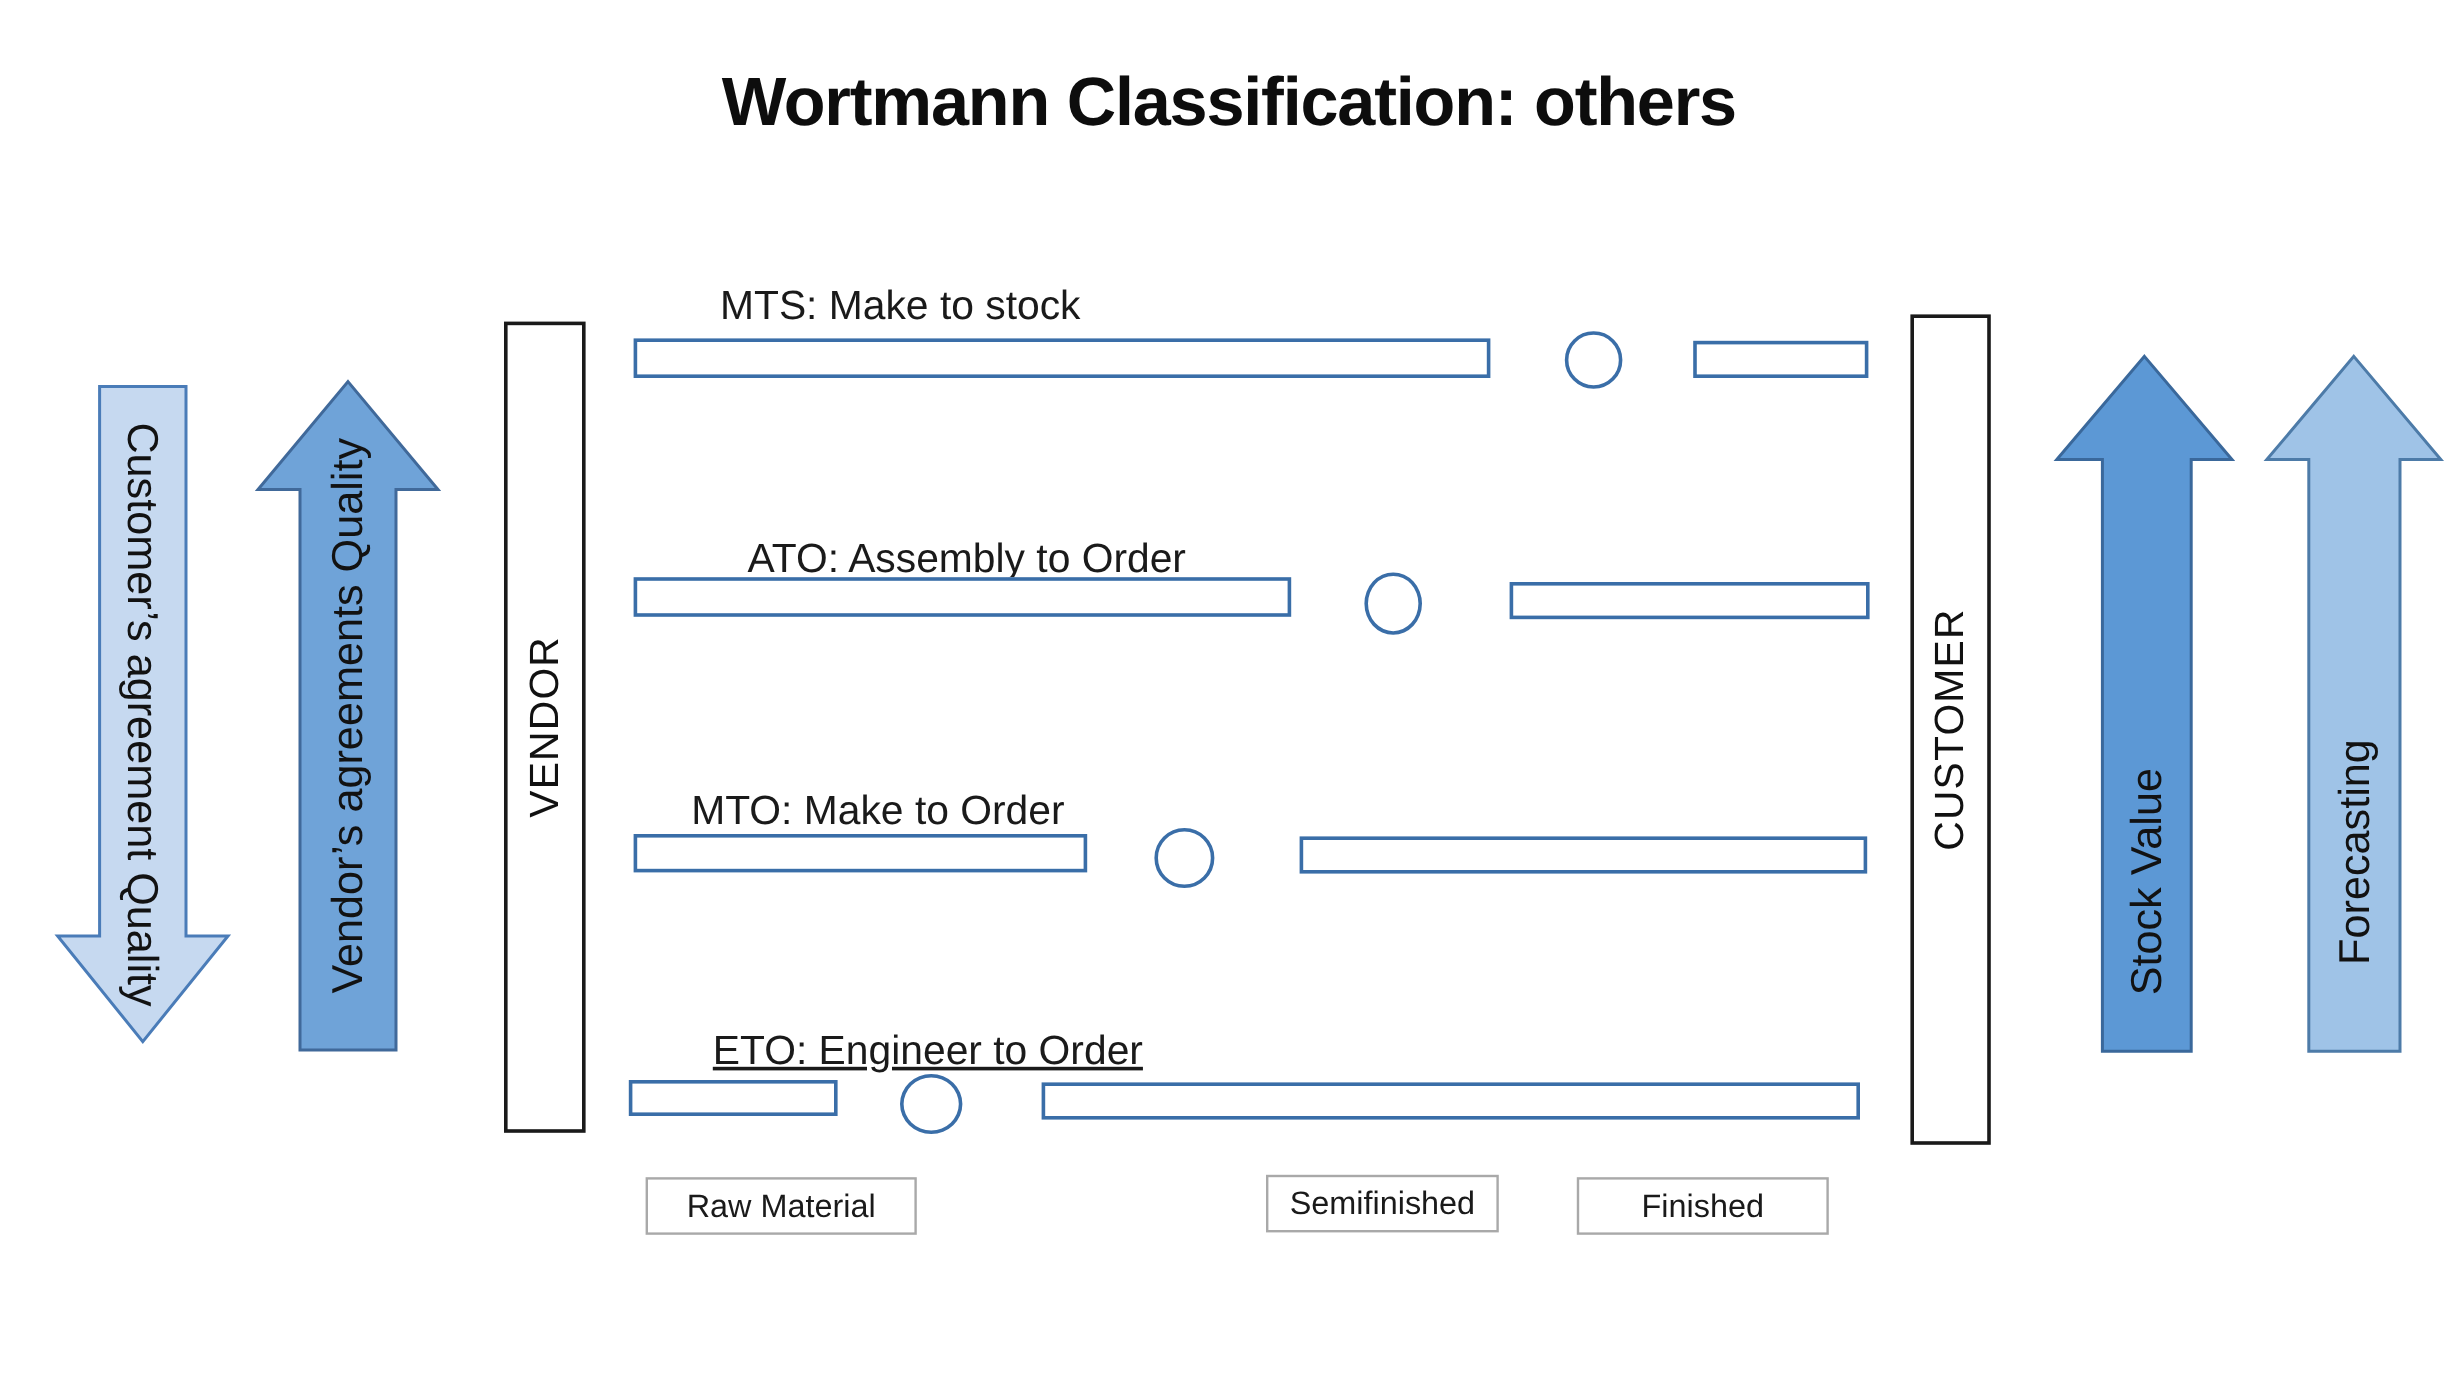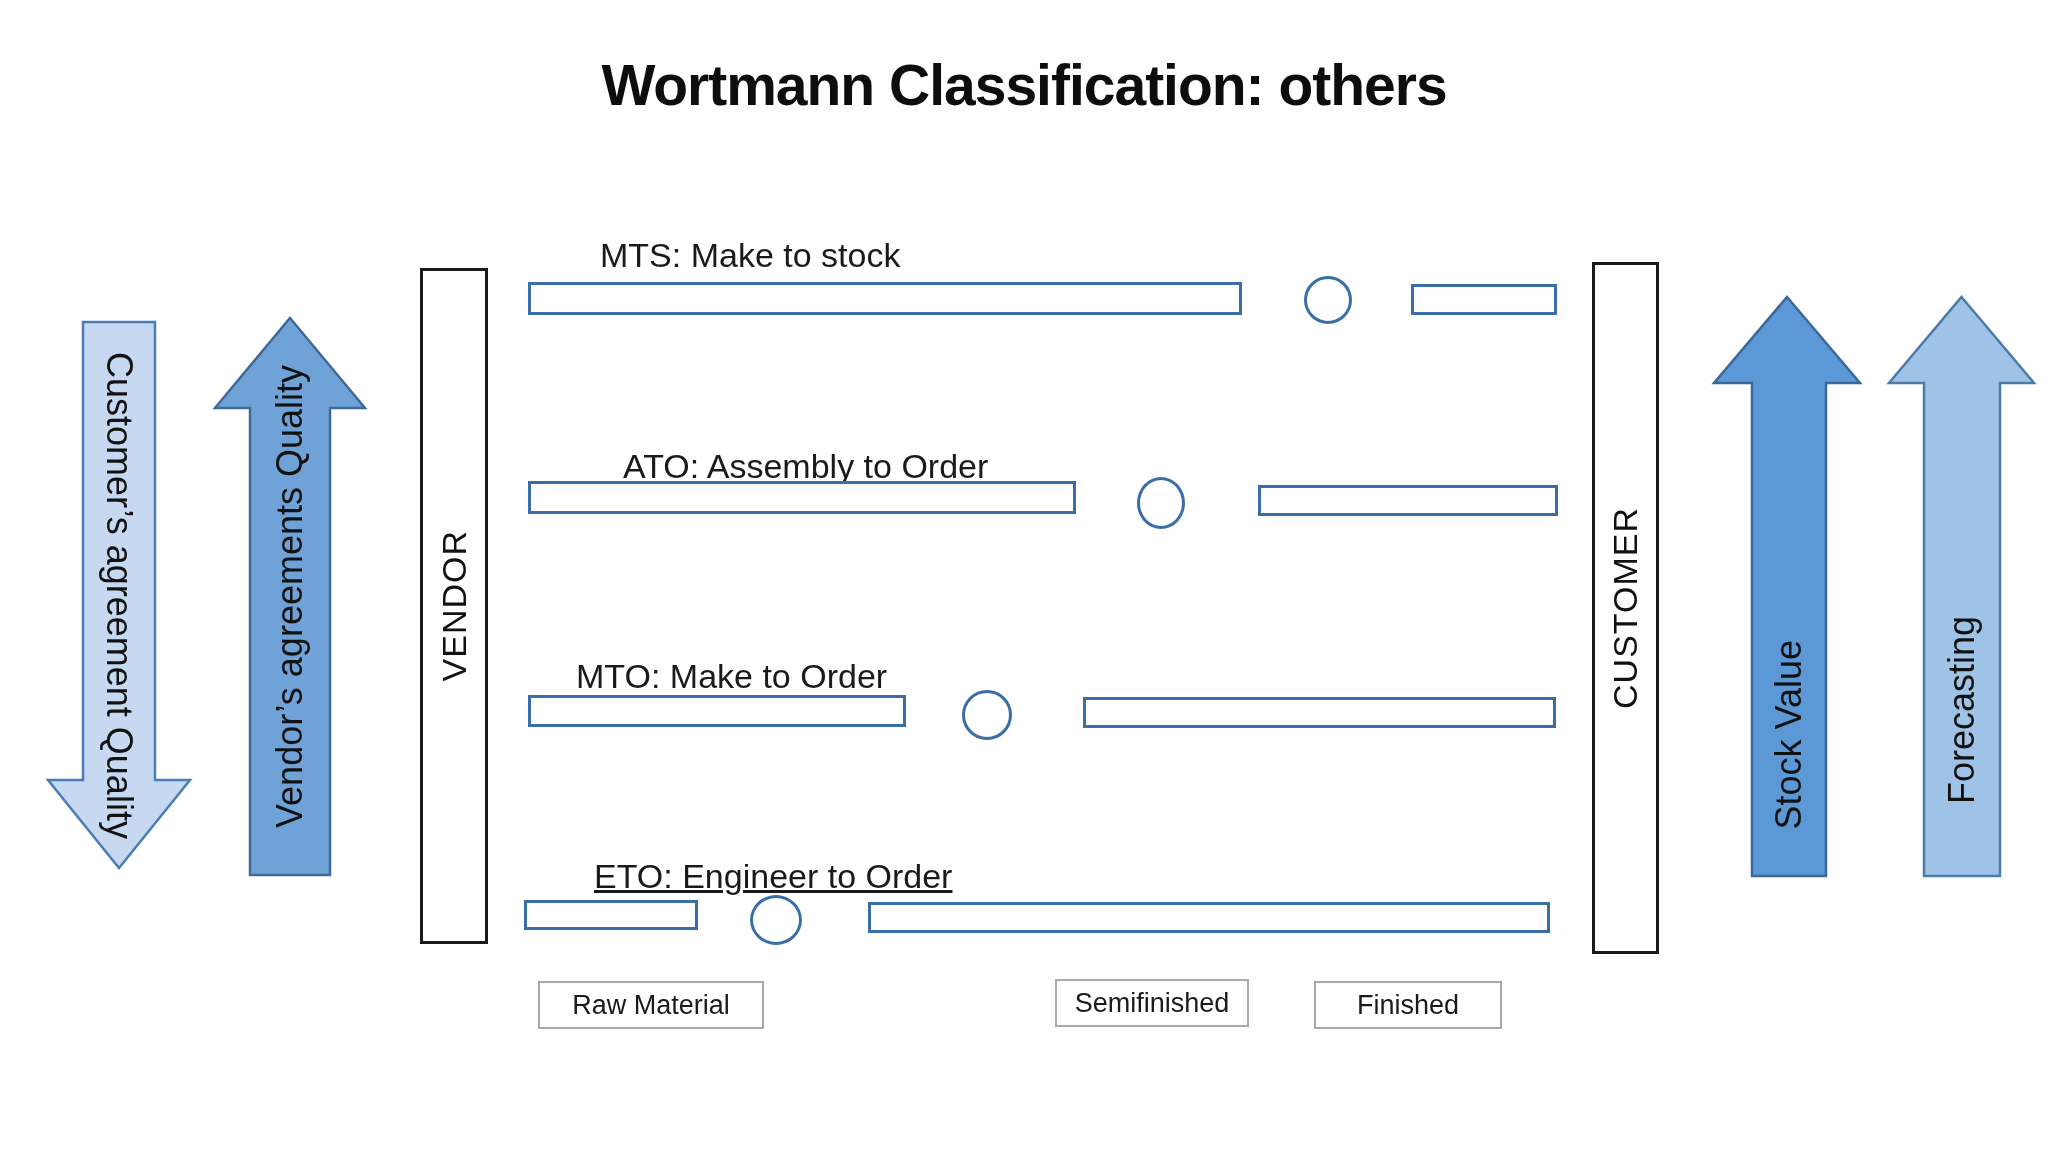--- a/index.html
+++ b/index.html
@@ -87,21 +87,21 @@
   <div class="dot" style="left:962px;top:690px;width:50px;height:50px;"></div>
   <div class="bar" style="left:1083px;top:697px;width:473px;height:31px;"></div>
 
   <div class="row-label" style="left:594px;top:856px;text-decoration:underline;">ETO: Engineer to Order</div>
   <div class="bar" style="left:524px;top:900px;width:174px;height:30px;"></div>
   <div class="dot" style="left:750px;top:895px;width:52px;height:50px;"></div>
   <div class="bar" style="left:868px;top:902px;width:682px;height:31px;"></div>
 
   <div class="legend-box" style="left:538px;top:981px;width:226px;">Raw Material</div>
   <div class="legend-box" style="left:1055px;top:979px;width:194px;">Semifinished</div>
-  <div class="legend-box" style="left:1314px;top:981px;width:188px;">Finished</div>
+  <div class="legend-box" style="left:1314px;top:981px;width:210px;">Finished</div>
 
   <svg class="arrow" style="left:1714px;top:297px;" width="146" height="579" viewBox="0 0 146 579">
     <polygon points="73,0 146,86 112,86 112,579 38,579 38,86 0,86" stroke-width="2.5" fill="#5c98d5" stroke="#3a689b"></polygon>
   </svg>
   <div class="arrow-label" style="left:1752px;top:595px;width:74px;height:280px;">
     <span class="v-up">Stock Value</span>
   </div>
 
   <svg class="arrow" style="left:1889px;top:297px;" width="145" height="579" viewBox="0 0 145 579">
     <polygon points="72.5,0 145,86 111,86 111,579 35,579 35,86 0,86" stroke-width="2.5" fill="#9fc3e7" stroke="#4d7ba8"></polygon>

